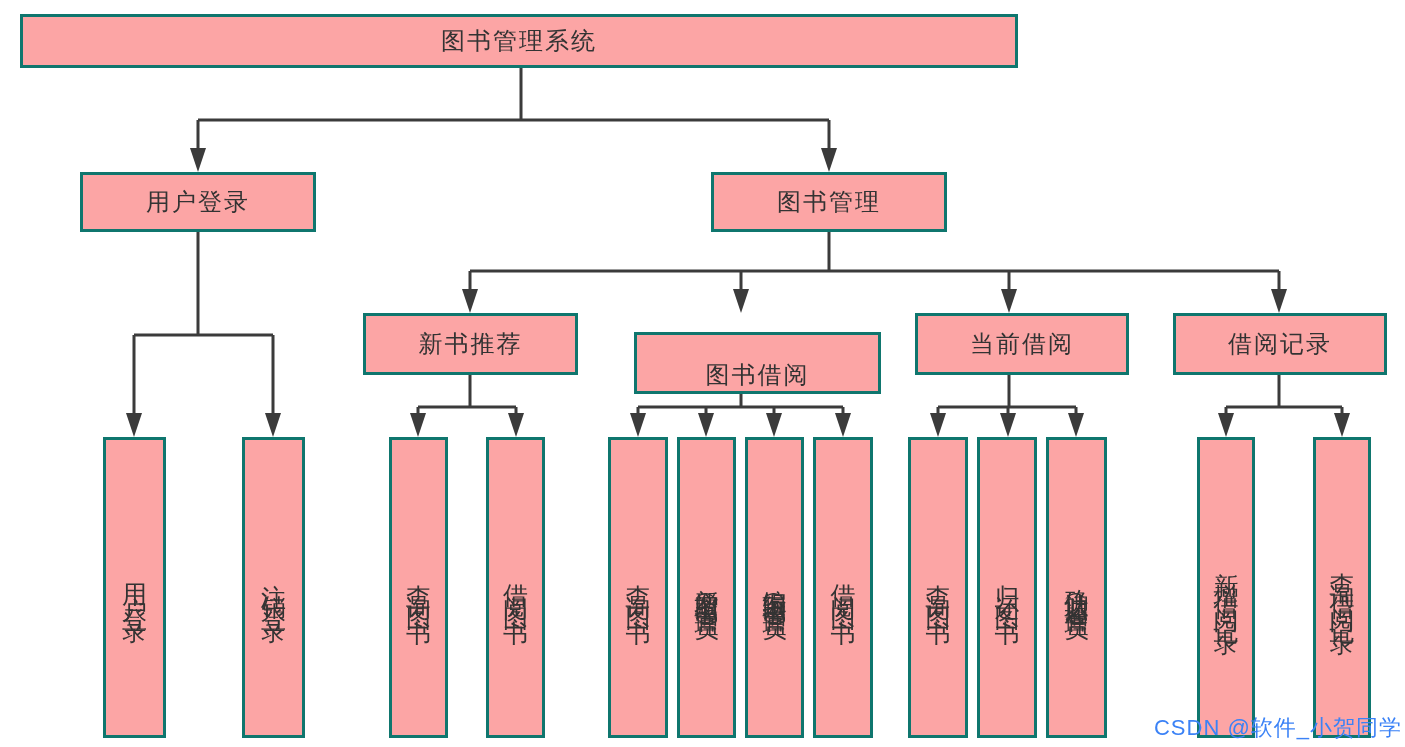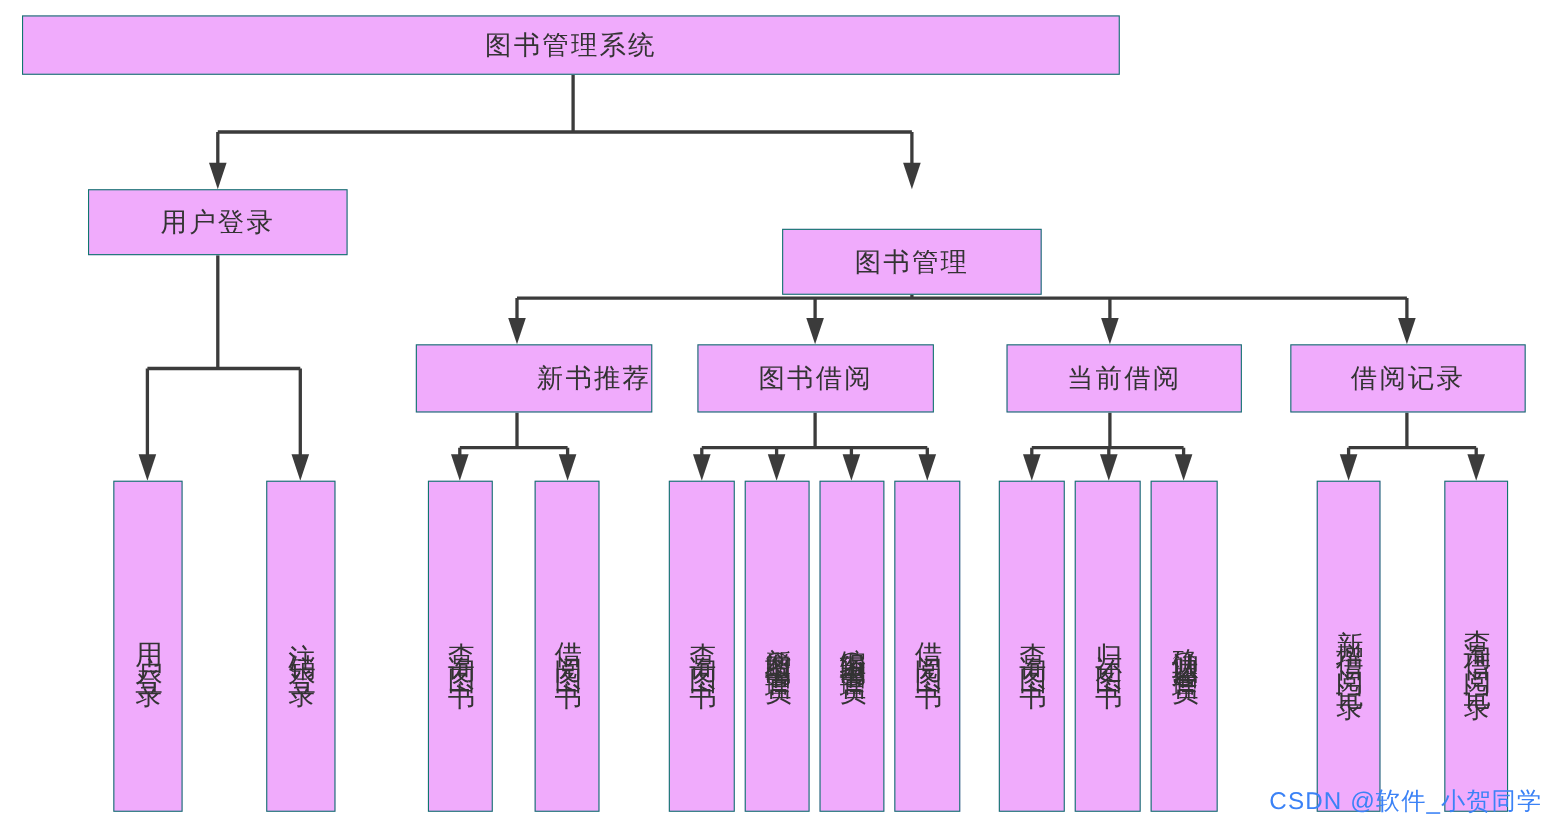--- a/index.html
+++ b/index.html
@@ -21,22 +21,22 @@
     stroke-width: 3;
     fill: none;
   }
   .connectors polygon {
     fill: #3b3b3b;
     stroke: none;
   }
   .node {
     position: absolute;
     box-sizing: border-box;
-    border: 1px solid #0f766e;
-    background: #f0abfc;
+    border: 3px solid #0f766e;
+    background: #fca5a5;
     display: flex;
     align-items: center;
     justify-content: center;
   }
   .node-label {
     color: #333333;
     font-size: 24px;
     letter-spacing: 2px;
     white-space: nowrap;
   }
@@ -111,28 +111,28 @@
     </g>
   </svg>
 
   <div class="node" style="left:20px; top:14px; width:998px; height:54px;">
     <span class="node-label">图书管理系统</span>
   </div>
 
   <div class="node" style="left:80px; top:172px; width:236px; height:60px;">
     <span class="node-label">用户登录</span>
   </div>
-  <div class="node" style="left:711px; top:172px; width:236px; height:60px;margin-top:36px;">
+  <div class="node" style="left:711px; top:172px; width:236px; height:60px;">
     <span class="node-label">图书管理</span>
   </div>
 
-  <div class="node" style="left:378px; top:313px; width:215px; height:62px;justify-content:flex-end;">
+  <div class="node" style="left:363px; top:313px; width:215px; height:62px;">
     <span class="node-label">新书推荐</span>
   </div>
-  <div class="node" style="left:634px; top:313px; width:215px; height:62px;">
+  <div class="node" style="left:634px; top:332px; width:247px; height:62px;align-items:flex-end;">
     <span class="node-label">图书借阅</span>
   </div>
   <div class="node" style="left:903px; top:313px; width:214px; height:62px;margin-left:12px;">
     <span class="node-label">当前借阅</span>
   </div>
   <div class="node" style="left:1173px; top:313px; width:214px; height:62px;text-align:center;">
     <span class="node-label">借阅记录</span>
   </div>
 
   <div class="node leaf" style="left:103px; top:437px; width:63px; height:301px;">

